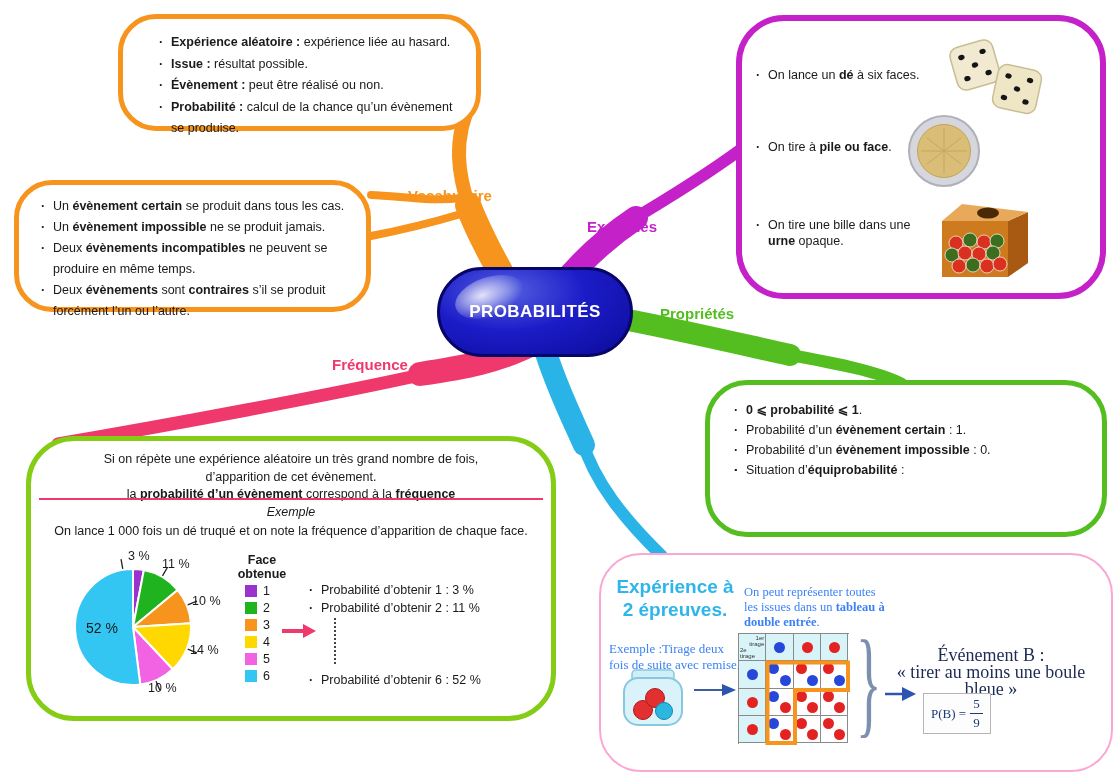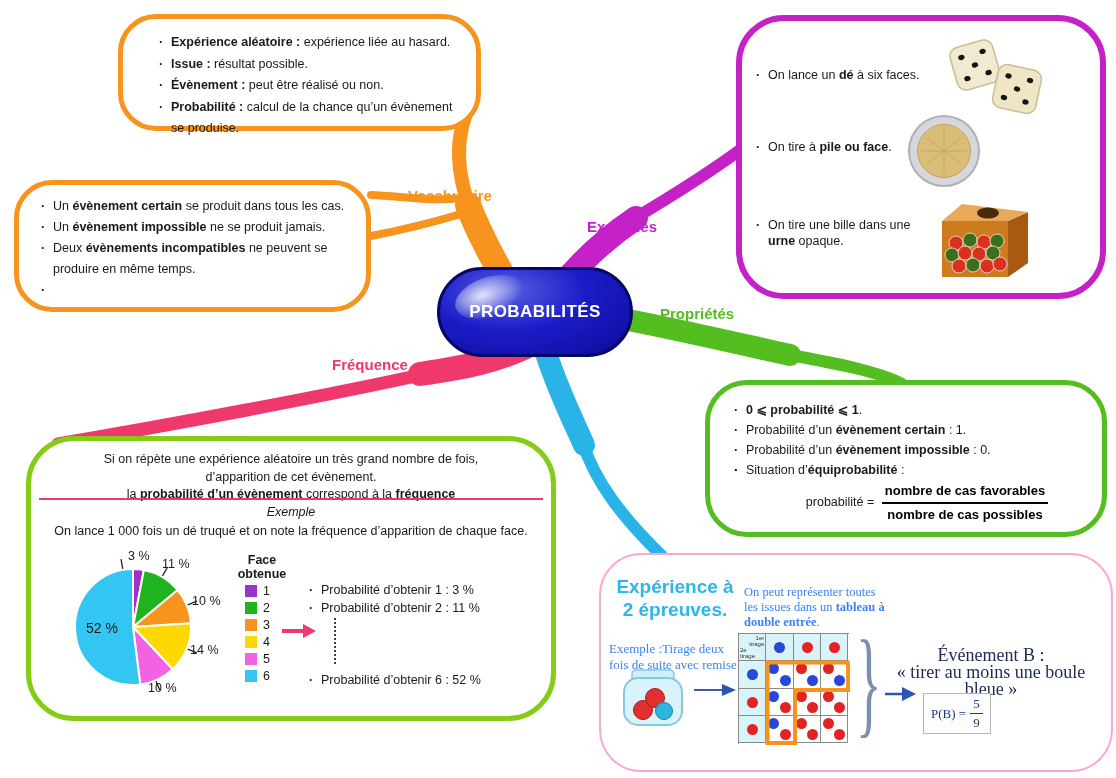--- a/index.html
+++ b/index.html
@@ -120,21 +120,21 @@
         <div class="li"><span class="blt">·</span><span><span class="b">Évènement :</span><span> peut être réalisé ou non.</span></span></div>
         <div class="li"><span class="blt">·</span><span><span class="b">Probabilité :</span><span> calcul de la chance qu’un évènement se produise.</span></span></div>
       </div>
   </div>
 
   <div class="box" id="box-vocab-left">
     <div>
         <div class="li"><span class="blt">·</span><span><span>Un </span><span class="b">évènement certain</span><span> se produit dans tous les cas.</span></span></div>
         <div class="li"><span class="blt">·</span><span><span>Un </span><span class="b">évènement impossible</span><span> ne se produit jamais.</span></span></div>
         <div class="li"><span class="blt">·</span><span><span>Deux </span><span class="b">évènements incompatibles</span><span> ne peuvent se produire en même temps.</span></span></div>
-        <div class="li"><span class="blt">·</span></div>
+        <div class="li"><span class="blt">·</span><span><span>Deux </span><span class="b">évènements</span><span> sont </span><span class="b">contraires</span><span> s’il se produit forcément l’un ou l’autre.</span></span></div>
       </div>
   </div>
 
   <div class="box" id="box-exemples">
     <div class="ex-item" style="left:14px;top:46px;width:190px;">
       <span class="blt">·</span><span><span>On lance un </span><span class="b">dé</span><span> à six faces.</span></span>
     </div>
     <svg class="abs" style="left:203px;top:12px;" width="104" height="86" viewBox="0 0 104 86">
       <g transform="rotate(-16 30 32)">
         <rect x="8" y="10" width="44" height="44" rx="9" fill="#F1EAD0" stroke="#C9BD94" stroke-width="1.5"></rect>
@@ -196,27 +196,20 @@
   </div>
 
   <div class="box" id="box-proprietes">
     <div>
         <div class="li"><span class="blt">·</span><span><span class="b">0 ⩽ probabilité ⩽ 1</span><span>.</span></span></div>
         <div class="li"><span class="blt">·</span><span><span>Probabilité d’un </span><span class="b">évènement certain</span><span> : 1.</span></span></div>
         <div class="li"><span class="blt">·</span><span><span>Probabilité d’un </span><span class="b">évènement impossible</span><span> : 0.</span></span></div>
         <div class="li"><span class="blt">·</span></div>
         <div class="li"><span class="blt">·</span><span><span>Situation d’</span><span class="b">équiprobabilité</span><span> :</span></span></div>
       </div>
-    <div id="prop-formula">
-      <span>probabilité =</span>
-      <span class="frac">
-        <span class="num">nombre de cas favorables</span>
-        <span class="den">nombre de cas possibles</span>
-      </span>
-    </div>
   </div>
 
   <div class="box" id="box-frequence">
     <div class="abs" style="left:0;top:10px;width:100%;">
       <div class="introline"><span>Si on répète une expérience aléatoire un très grand nombre de fois,</span></div>
       <div class="introline"><span>d’apparition de cet évènement.</span></div>
       <div class="introline"><span>la </span><span class="b">probabilité d’un évènement</span><span> correspond à la </span><span class="b">fréquence</span></div>
     </div>
     <div id="freq-divider"></div>
     <div id="freq-example-label">Exemple</div>

